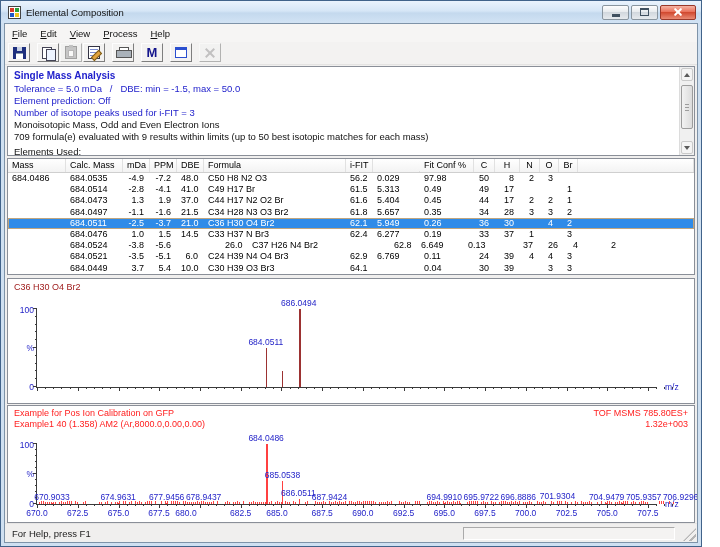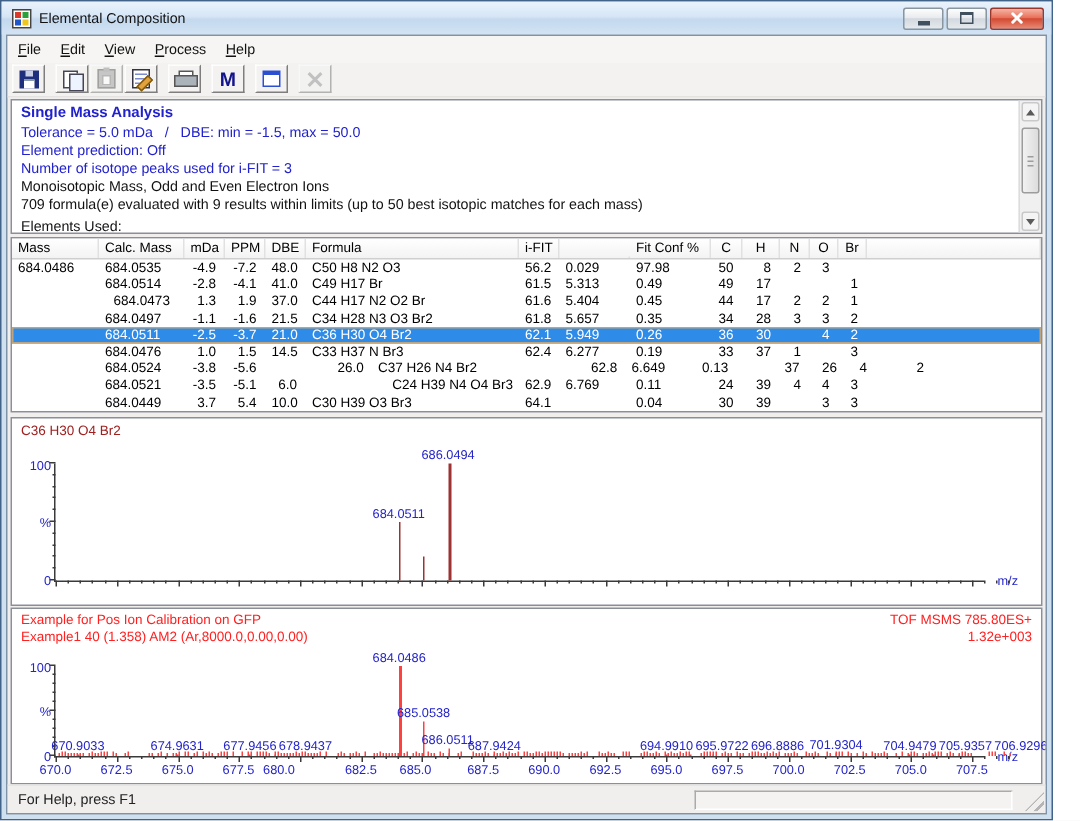--- a/index.html
+++ b/index.html
@@ -265,21 +265,21 @@
             <div class="td" style="flex: 0 0 54px; width: 54px; text-align: left;">0.49</div>
             <div class="td" style="flex: 0 0 21px; width: 21px; text-align: right; padding-right: 6px;">49</div>
             <div class="td" style="flex: 0 0 25px; width: 25px; text-align: right; padding-right: 6px;">17</div>
             <div class="td" style="flex: 0 0 20px; width: 20px; text-align: right; padding-right: 6px;"></div>
             <div class="td" style="flex: 0 0 19px; width: 19px; text-align: right; padding-right: 6px;"></div>
             <div class="td" style="flex: 0 0 19px; width: 19px; text-align: right; padding-right: 6px;">1</div>
             <div class="td" style="flex: 1 1 auto;"></div>
           </div>
           <div class="trow">
             <div class="td" style="flex: 0 0 58px; width: 58px; text-align: left;"></div>
-            <div class="td" style="flex: 0 0 57px; width: 57px; text-align: center;">684.0473</div>
+            <div class="td" style="flex: 0 0 57px; width: 57px; text-align: left;">684.0473</div>
             <div class="td" style="flex: 0 0 27px; width: 27px; text-align: right; padding-right: 6px;">1.3</div>
             <div class="td" style="flex: 0 0 27px; width: 27px; text-align: right; padding-right: 6px;">1.9</div>
             <div class="td" style="flex: 0 0 27px; width: 27px; text-align: right; padding-right: 6px;">37.0</div>
             <div class="td" style="flex: 0 0 142px; width: 142px; text-align: left;">C44 H17 N2 O2 Br</div>
             <div class="td" style="flex: 0 0 27px; width: 27px; text-align: left;">61.6</div>
             <div class="td" style="flex: 0 0 47px; width: 47px; text-align: left;">5.404</div>
             <div class="td" style="flex: 0 0 54px; width: 54px; text-align: left;">0.45</div>
             <div class="td" style="flex: 0 0 21px; width: 21px; text-align: right; padding-right: 6px;">44</div>
             <div class="td" style="flex: 0 0 25px; width: 25px; text-align: right; padding-right: 6px;">17</div>
             <div class="td" style="flex: 0 0 20px; width: 20px; text-align: right; padding-right: 6px;">2</div>
@@ -354,21 +354,21 @@
             <div class="td" style="flex: 0 0 19px; width: 19px; text-align: right; padding-right: 6px;"></div>
             <div class="td" style="flex: 0 0 19px; width: 19px; text-align: right; padding-right: 6px;">2</div>
             <div class="td" style="flex: 1 1 auto;"></div>
           </div>
           <div class="trow">
             <div class="td" style="flex: 0 0 58px; width: 58px; text-align: left;"></div>
             <div class="td" style="flex: 0 0 57px; width: 57px; text-align: left;">684.0521</div>
             <div class="td" style="flex: 0 0 27px; width: 27px; text-align: right; padding-right: 6px;">-3.5</div>
             <div class="td" style="flex: 0 0 27px; width: 27px; text-align: right; padding-right: 6px;">-5.1</div>
             <div class="td" style="flex: 0 0 27px; width: 27px; text-align: right; padding-right: 6px;">6.0</div>
-            <div class="td" style="flex: 0 0 142px; width: 142px; text-align: right;">C24 H39 N4 O4 Br3</div>
+            <div class="td" style="flex: 0 0 142px; width: 142px; text-align: left;">C24 H39 N4 O4 Br3</div>
             <div class="td" style="flex: 0 0 27px; width: 27px; text-align: left;">62.9</div>
             <div class="td" style="flex: 0 0 47px; width: 47px; text-align: left;">6.769</div>
             <div class="td" style="flex: 0 0 54px; width: 54px; text-align: left;">0.11</div>
             <div class="td" style="flex: 0 0 21px; width: 21px; text-align: right; padding-right: 6px;">24</div>
             <div class="td" style="flex: 0 0 25px; width: 25px; text-align: right; padding-right: 6px;">39</div>
             <div class="td" style="flex: 0 0 20px; width: 20px; text-align: right; padding-right: 6px;">4</div>
             <div class="td" style="flex: 0 0 19px; width: 19px; text-align: right; padding-right: 6px;">4</div>
             <div class="td" style="flex: 0 0 19px; width: 19px; text-align: right; padding-right: 6px;">3</div>
             <div class="td" style="flex: 1 1 auto;"></div>
           </div>

